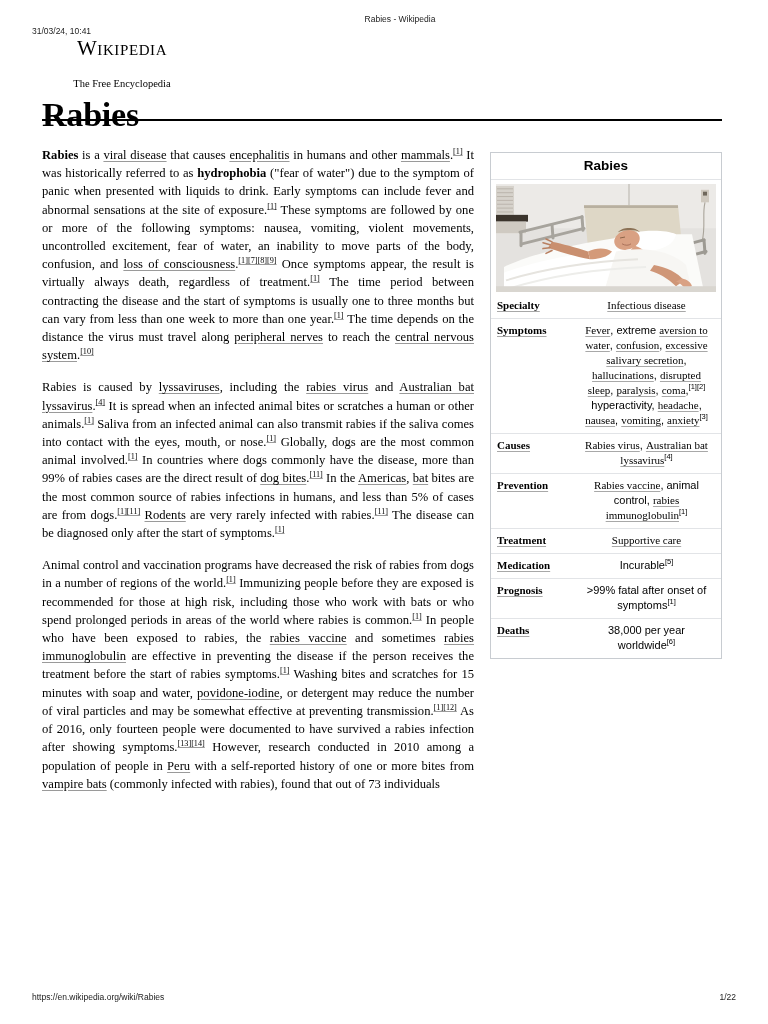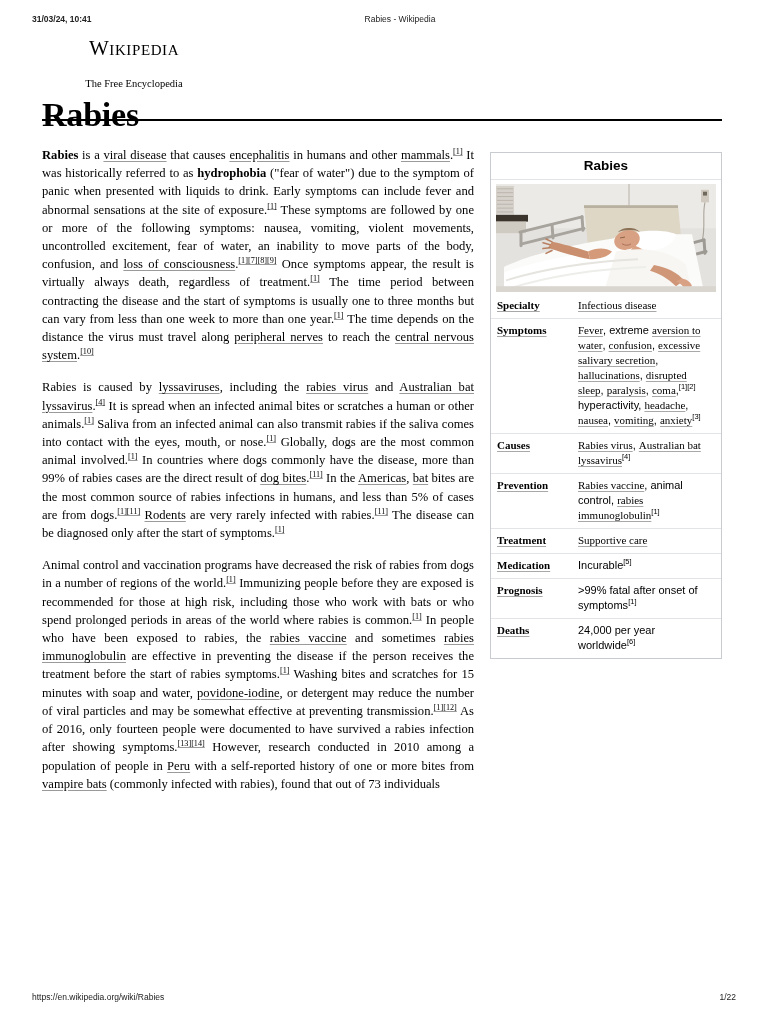--- a/index.html
+++ b/index.html
@@ -25,37 +25,36 @@
     left: 0;
     width: 768px;
     height: 14px;
     font-family: "Liberation Sans", sans-serif;
     font-size: 8.5px;
     color: #222;
   }
   .print-header .ph-date {
     position: absolute;
     left: 32px;
-    top: 0;
+    top: 12px;
     white-space: nowrap;
-    font-weight: bold;
   }
   .print-header .ph-title {
     position: absolute;
     left: 16px;
     top: 0;
     width: 768px;
     text-align: center;
     white-space: nowrap;
   }
 
   
   .wordmark {
     position: absolute;
-    left: 44px;
+    left: 32px;
     top: 38px;
     width: 180px;
     text-align: center;
   }
   .wordmark .wm-main {
     font-family: "Liberation Serif", "DejaVu Serif", serif;
     font-size: 21px;
     letter-spacing: 0.6px;
     line-height: 1;
     font-variant: small-caps;
@@ -169,21 +168,21 @@
   table.ib-table th {
     width: 74px;
     text-align: left;
     vertical-align: top;
     font-weight: bold;
     padding: 4px 5px 5px 6px;
     font-size: 11px;
     line-height: 15px;
   }
   table.ib-table td {
-    text-align: left;
+    text-align: center;
     vertical-align: top;
     padding: 4px 6px 5px 2px;
     font-size: 11px;
     line-height: 15px;
   }
   .ib-table .wl {
     text-decoration: underline;
     text-decoration-color: #a8a8a8;
     font-family: Liberation Serif, serif;
   }
@@ -340,21 +339,21 @@
         <tr>
           <th><span class="wl">Medication</span></th>
           <td><span>Incurable</span><sup class="ref">[5]</sup></td>
         </tr>
         <tr>
           <th><span class="wl">Prognosis</span></th>
           <td><span>&gt;99% fatal after onset of symptoms</span><sup class="ref">[1]</sup></td>
         </tr>
         <tr>
           <th><span class="wl">Deaths</span></th>
-          <td><span>24,000 per year worldwide</span><sup class="ref">[6]</sup></td>
+          <td><span>38,000 per year worldwide</span><sup class="ref">[6]</sup></td>
         </tr>
       </tbody>
   </table>
 </aside>
 
 <div class="content">
   <div class="float-spacer"></div>
   <div>
       <p><b>Rabies</b><span> is a </span><span class="wl">viral disease</span><span> that causes </span><span class="wl">encephalitis</span><span> in humans and other </span><span class="wl">mammals</span><span>.</span><sup class="ref">[1]</sup><span> It was historically referred to as </span><b>hydrophobia</b><span> ("fear of water") due to the symptom of panic when presented with liquids to drink. Early symptoms can include fever and abnormal sensations at the site of exposure.</span><sup class="ref">[1]</sup><span> These symptoms are followed by one or more of the following symptoms: nausea, vomiting, violent movements, uncontrolled excitement, fear of water, an inability to move parts of the body, confusion, and </span><span class="wl">loss of consciousness</span><span>.</span><sup class="ref">[1][7][8][9]</sup><span> Once symptoms appear, the result is virtually always death, regardless of treatment.</span><sup class="ref">[1]</sup><span> The time period between contracting the disease and the start of symptoms is usually one to three months but can vary from less than one week to more than one year.</span><sup class="ref">[1]</sup><span> The time depends on the distance the virus must travel along </span><span class="wl">peripheral nerves</span><span> to reach the </span><span class="wl">central nervous system</span><span>.</span><sup class="ref">[10]</sup></p>
       <p><span>Rabies is caused by </span><span class="wl">lyssaviruses</span><span>, including the </span><span class="wl">rabies virus</span><span> and </span><span class="wl">Australian bat lyssavirus</span><span>.</span><sup class="ref">[4]</sup><span> It is spread when an infected animal bites or scratches a human or other animals.</span><sup class="ref">[1]</sup><span> Saliva from an infected animal can also transmit rabies if the saliva comes into contact with the eyes, mouth, or nose.</span><sup class="ref">[1]</sup><span> Globally, dogs are the most common animal involved.</span><sup class="ref">[1]</sup><span> In countries where dogs commonly have the disease, more than 99% of rabies cases are the direct result of </span><span class="wl">dog bites</span><span>.</span><sup class="ref">[11]</sup><span> In the </span><span class="wl">Americas</span><span>, </span><span class="wl">bat</span><span> bites are the most common source of rabies infections in humans, and less than 5% of cases are from dogs.</span><sup class="ref">[1][11]</sup><span> </span><span class="wl">Rodents</span><span> are very rarely infected with rabies.</span><sup class="ref">[11]</sup><span> The disease can be diagnosed only after the start of symptoms.</span><sup class="ref">[1]</sup></p>

